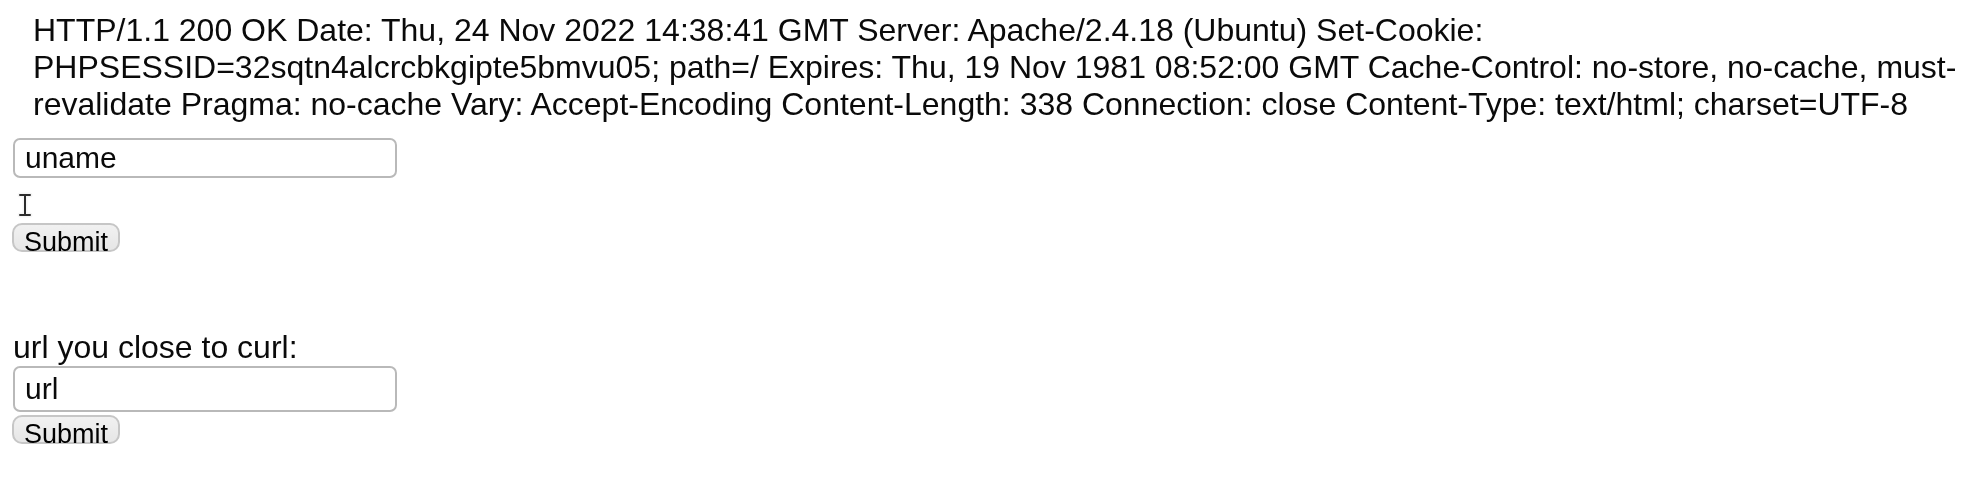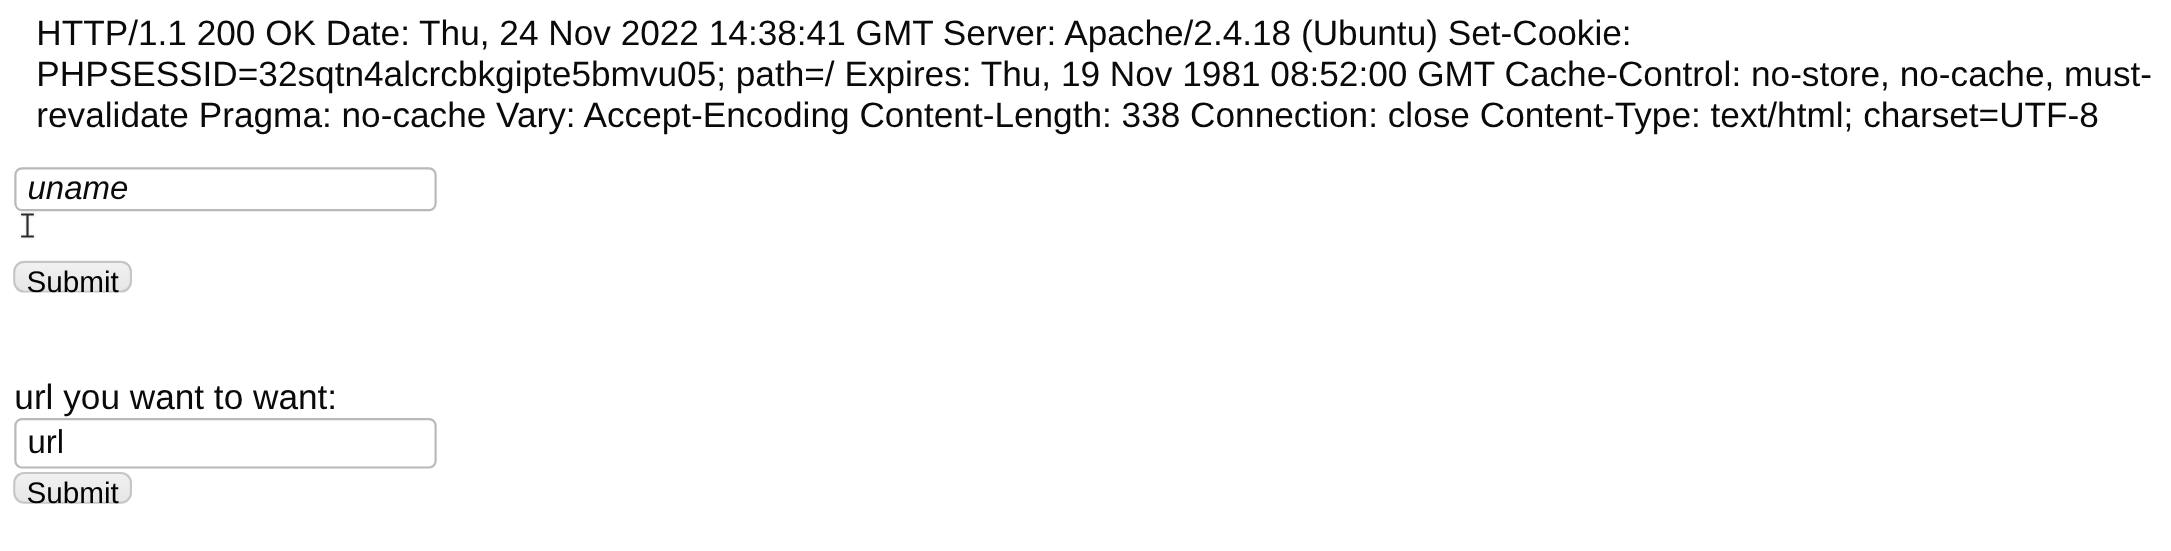--- a/index.html
+++ b/index.html
@@ -36,21 +36,21 @@
     height: 40px;
     border: 2px solid #b9b9b9;
     border-radius: 7px;
     background: #ffffff;
     padding: 0 10px;
     font-family: "Liberation Sans", sans-serif;
     font-size: 30px;
     color: #0a0a0a;
     outline: none;
   }
-  .input-uname { margin-top: 29px; font-style: italic; }
+  .input-uname { margin-top: 15px; }
   .input-passwd { margin-top: 1px; height: 41px; }
   .input-url { margin-top: 0; height: 46px; }
 
   .submit-btn {
     display: block;
     box-sizing: border-box;
     height: 29px;
     padding: 0 10px;
     margin-left: -1px;
     background: linear-gradient(#f1f1f1, #e6e6e6);
@@ -91,21 +91,21 @@
     <span class="hline">HTTP/1.1 200 OK Date: Thu, 24 Nov 2022 14:38:41 GMT Server: Apache/2.4.18 (Ubuntu) Set-Cookie:</span>
     <span class="hline">PHPSESSID=32sqtn4alcrcbkgipte5bmvu05; path=/ Expires: Thu, 19 Nov 1981 08:52:00 GMT Cache-Control: no-store, no-cache, must-</span>
     <span class="hline">revalidate Pragma: no-cache Vary: Accept-Encoding Content-Length: 338 Connection: close Content-Type: text/html; charset=UTF-8</span>
   </div>
 
   <form class="login-form">
     <input class="text-input input-uname" type="text" value="uname" style="">
     <button type="submit" class="submit-btn submit-login">Submit</button>
   </form>
 
-  <div class="curl-label">url you want to want:</div>
+  <div class="curl-label">url you close to curl:</div>
 
   <form class="curl-form">
     <input class="text-input input-url" type="text" value="url" style="">
     <button type="submit" class="submit-btn submit-curl">Submit</button>
   </form>
 
   <div class="ibeam">
     <svg width="16" height="26" viewBox="0 0 16 26" xmlns="http://www.w3.org/2000/svg">
       <g stroke="#f5f5f5" stroke-width="5" fill="none" stroke-linecap="round">
         <path d="M3 3 H13 M8 3 V23 M3 23 H13"></path>

